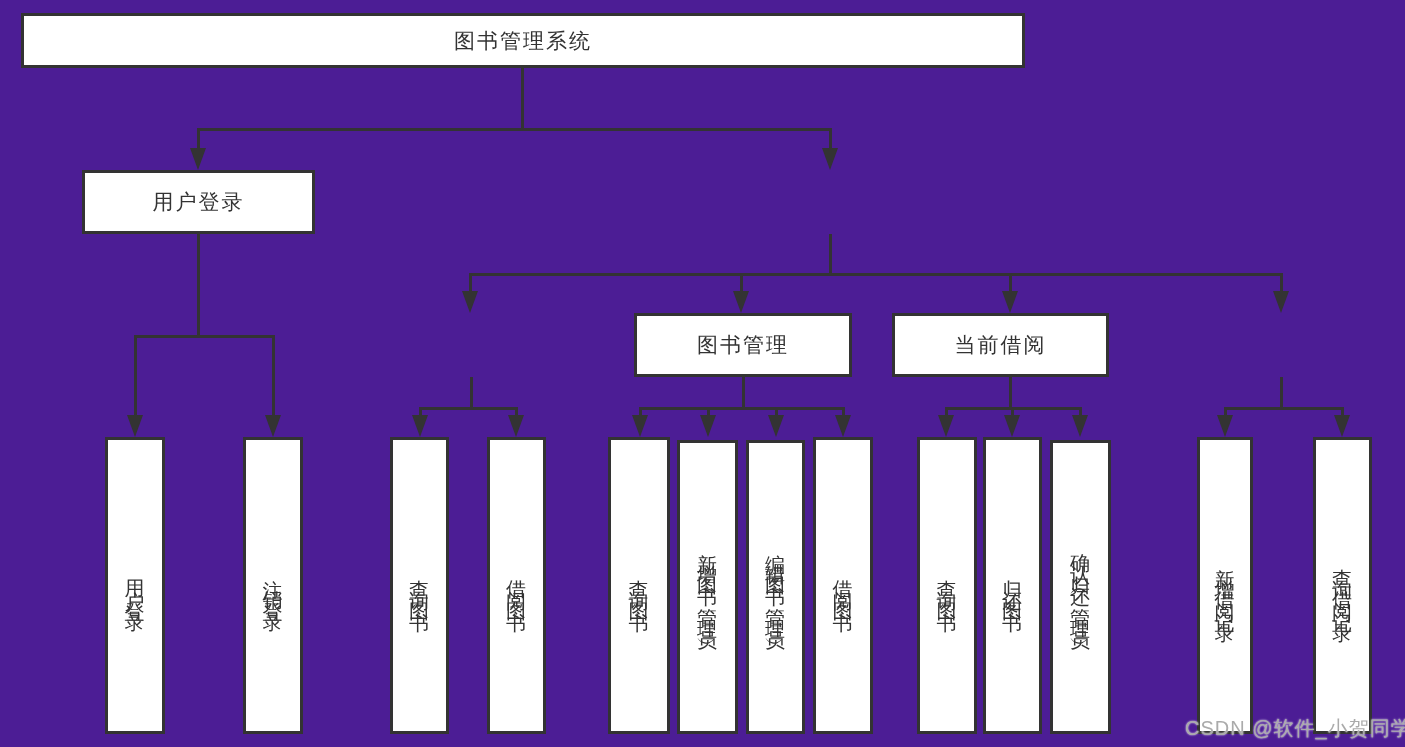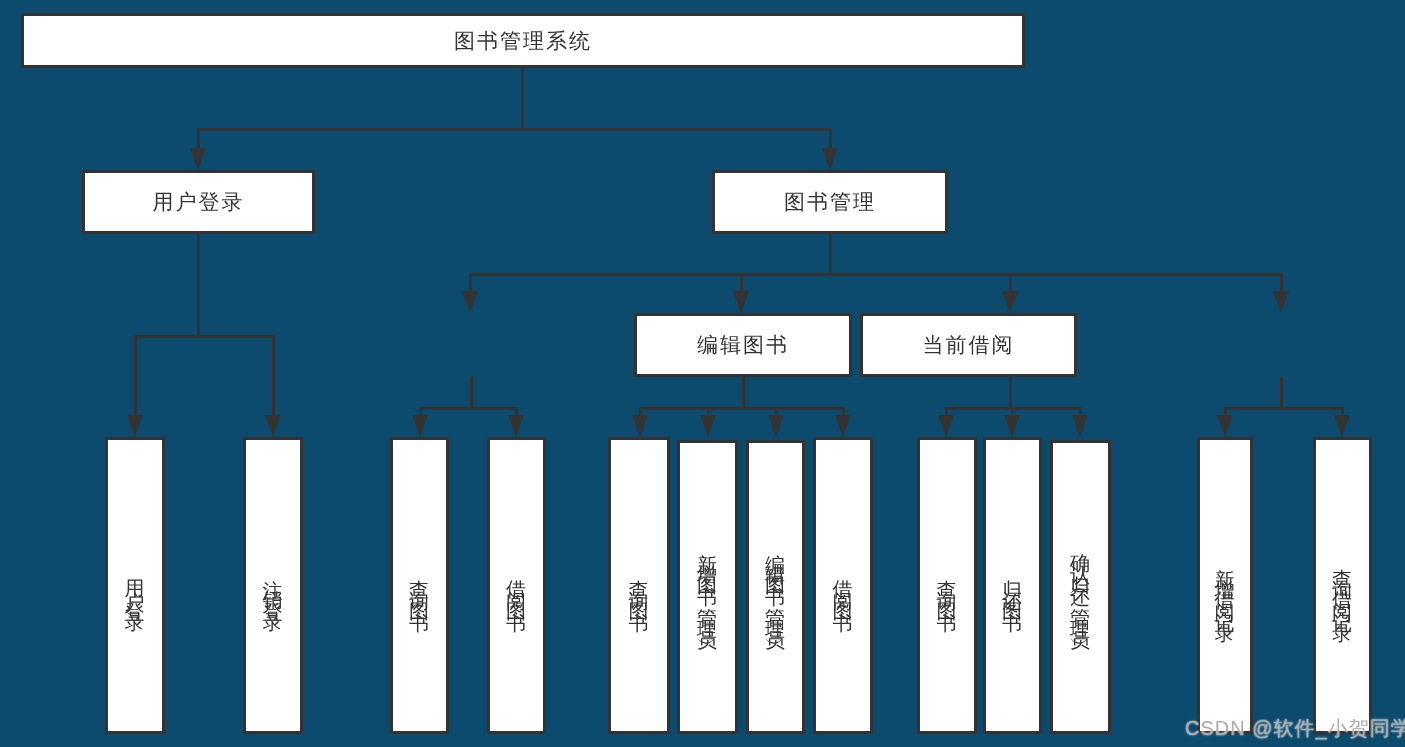--- a/index.html
+++ b/index.html
@@ -1,17 +1,17 @@
 <!DOCTYPE html>
 <html><head>
 <meta charset="utf-8">
 <style>
   html,body{margin:0;padding:0;background:#ffffff;}
   body{font-family:"Liberation Sans","DejaVu Sans",sans-serif;}
-  #canvas{position:relative;width:1405px;height:747px;background:#0c4a6e;overflow:hidden;}
+  #canvas{position:relative;width:1405px;height:747px;background:#4c1d95;overflow:hidden;}
 
   
   .node{
     position:absolute;
     border:3px solid #333333;
     background:#ffffff;
     box-sizing:border-box;
     display:flex;align-items:center;justify-content:center;
     font-size:21px;color:#333333;
     letter-spacing:2px;
@@ -62,46 +62,43 @@
   <div class="vl" style="left:521px;top:68px;height:61px;"></div>
   <div class="hl" style="left:197px;top:128px;width:635px;"></div>
   <div class="vl" style="left:197px;top:128px;height:23px;"></div>
   <div class="arr" style="left:190px;top:148px;"></div>
   <div class="vl" style="left:829px;top:128px;height:23px;"></div>
   <div class="arr" style="left:822px;top:148px;"></div>
 
   <div class="node" style="left:82px;top:170px;width:233px;height:64px;">
     <span>用户登录</span>
   </div>
-  <div class="node" style="left:712px;top:170px;width:236px;height:64px;">
-    <span>图书管理</span>
-  </div>
 
   <div class="vl" style="left:197px;top:234px;height:101px;"></div>
   <div class="hl" style="left:134px;top:335px;width:141px;"></div>
   <div class="vl" style="left:134px;top:335px;height:82px;"></div>
   <div class="arr" style="left:127px;top:415px;"></div>
   <div class="vl" style="left:272px;top:335px;height:82px;"></div>
   <div class="arr" style="left:265px;top:415px;"></div>
 
   <div class="vl" style="left:829px;top:234px;height:41px;"></div>
   <div class="hl" style="left:469px;top:273px;width:814px;"></div>
   <div class="vl" style="left:469px;top:273px;height:20px;"></div>
   <div class="arr" style="left:462px;top:291px;"></div>
   <div class="vl" style="left:740px;top:273px;height:20px;"></div>
   <div class="arr" style="left:733px;top:291px;"></div>
   <div class="vl" style="left:1009px;top:273px;height:20px;"></div>
   <div class="arr" style="left:1002px;top:291px;"></div>
   <div class="vl" style="left:1280px;top:273px;height:20px;"></div>
   <div class="arr" style="left:1273px;top:291px;"></div>
 
   <div class="node" style="left:634px;top:313px;width:218px;height:64px;">
-    <span>编辑图书</span>
+    <span>图书管理</span>
   </div>
-  <div class="node" style="left:860px;top:313px;width:217px;height:64px;">
+  <div class="node" style="left:892px;top:313px;width:217px;height:64px;">
     <span>当前借阅</span>
   </div>
 
   <div class="vl" style="left:470px;top:377px;height:32px;"></div>
   <div class="hl" style="left:419px;top:407px;width:99px;"></div>
   <div class="vl" style="left:419px;top:407px;height:10px;"></div>
   <div class="arr" style="left:412px;top:415px;"></div>
   <div class="vl" style="left:515px;top:407px;height:10px;"></div>
   <div class="arr" style="left:508px;top:415px;"></div>
 

